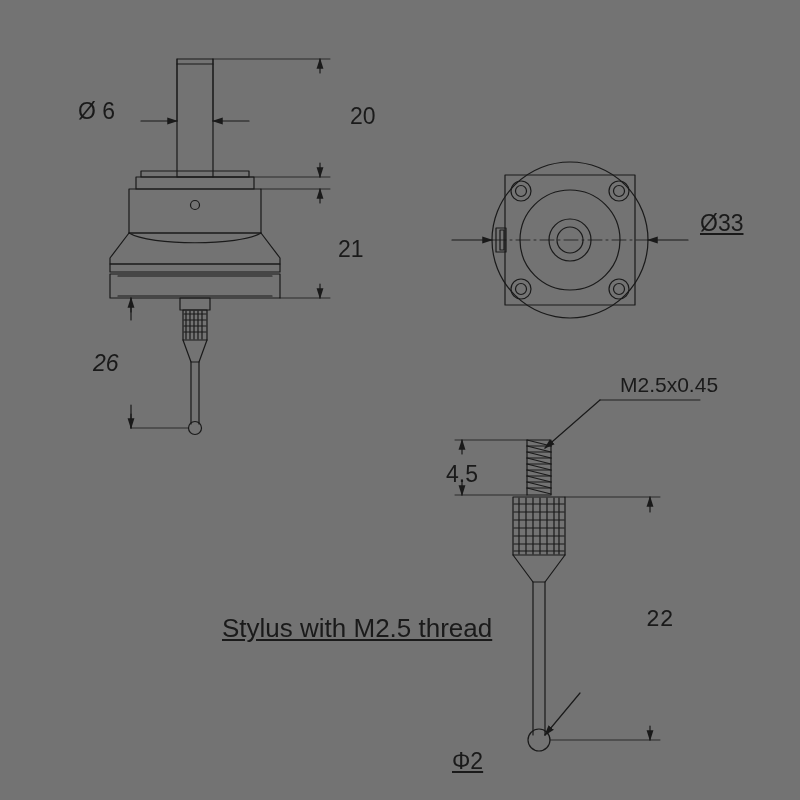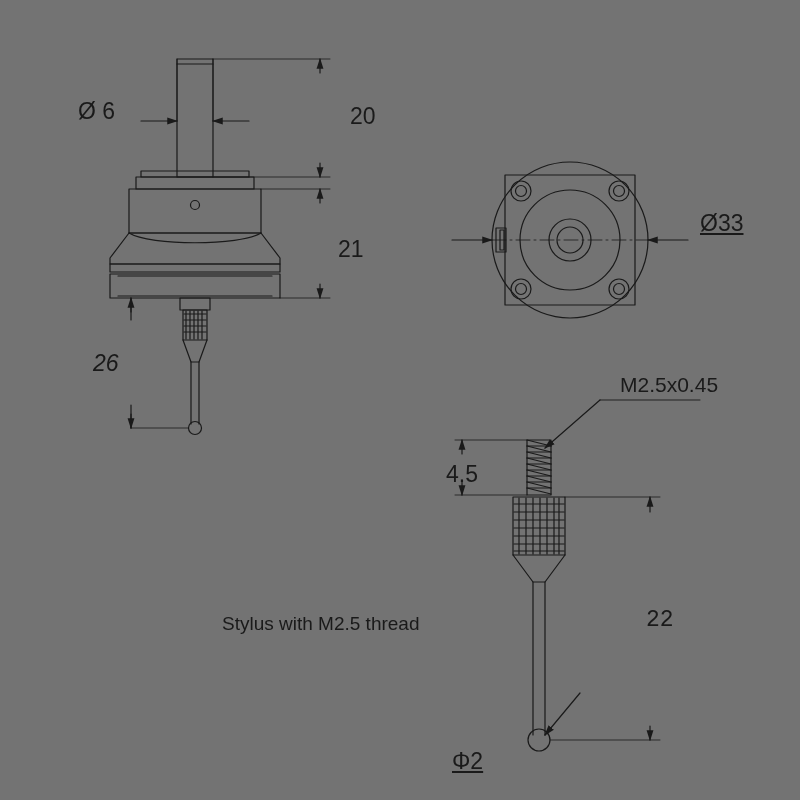--- a/index.html
+++ b/index.html
@@ -23,21 +23,21 @@
     height: 800px;
   }
   .lbl {
     position: absolute;
     color: #1a1a1a;
     white-space: nowrap;
     font-family: "Liberation Sans", sans-serif;
   }
   .dim-label { font-size: 23px; }
   .note-label { font-size: 21px; text-align: center; }
-  .caption-label { font-size: 19px; }
+  .caption-label { font-size: 26px; text-decoration: underline; }
 </style>
 </head>
 <body>
 
 <div id="root">
 
   <svg class="drawing" viewBox="0 0 800 800">
     <defs>
       <marker id="arrEnd" viewBox="0 0 10 10" refX="9" refY="5" markerWidth="9" markerHeight="9" orient="auto">
         <path d="M 0 1.8 L 10 5 L 0 8.2 z" fill="#1a1a1a"></path>

